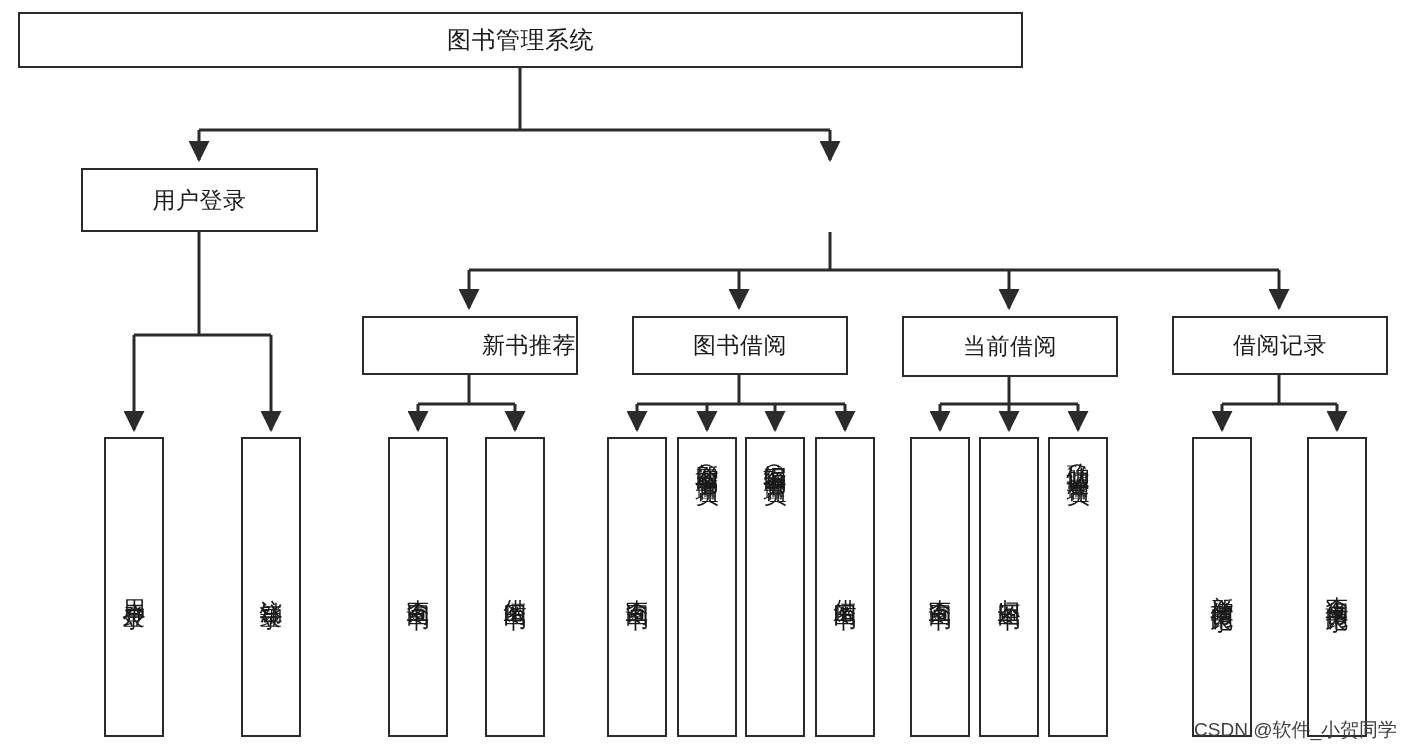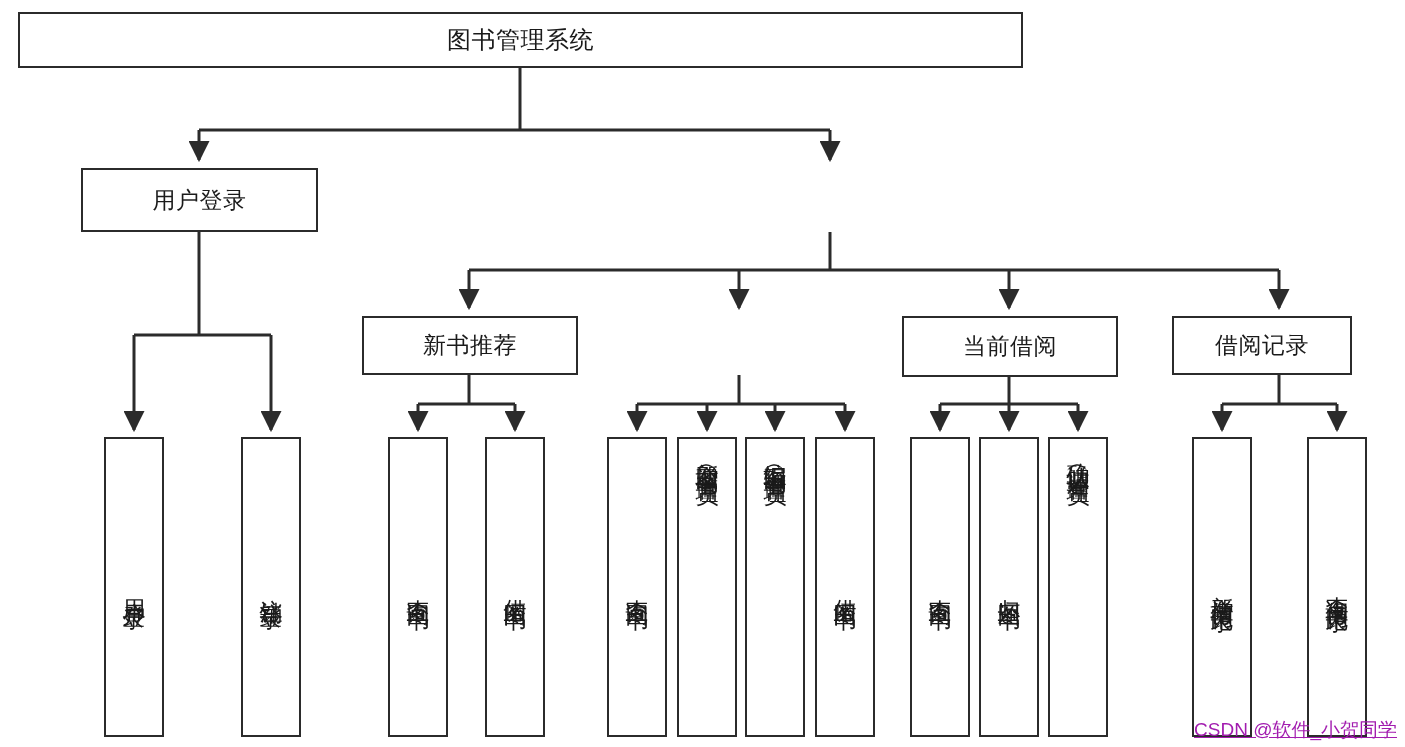--- a/index.html
+++ b/index.html
@@ -68,25 +68,24 @@
   
   .node.vert.mid {
     padding-top: 0;
     align-items: center;
   }
   .watermark {
     position: absolute;
     right: 8px;
     bottom: 4px;
     font-size: 19px;
-    color: #a21caf;
+    color: #404040;
     white-space: nowrap;
     z-index: 5;
     font-family: "Liberation Sans", "DejaVu Sans", sans-serif;
-    text-decoration: underline;
   }
 </style>
 </head>
 <body>
 
 <div id="diagram-root">
 
   <svg id="edge-layer" viewBox="0 0 1405 747" xmlns="http://www.w3.org/2000/svg">
     <defs>
       <marker id="arrow" viewBox="0 0 10 10" refX="9" refY="5" markerWidth="7" markerHeight="7" orient="auto-start-reverse">
@@ -138,27 +137,30 @@
   </svg>
 
   <div class="node horiz root" style="left:18px; top:12px; width:1005px; height:56px;">
     <span class="node-label">图书管理系统</span>
   </div>
 
   <div class="node horiz" style="left:81px; top:168px; width:237px; height:64px;">
     <span class="node-label">用户登录</span>
   </div>
 
-  <div class="node horiz" style="left:362px; top:316px; width:216px; height:59px;">
+  <div class="node horiz" style="left:362px; top:316px; width:216px; height:59px;justify-content:flex-end;">
     <span class="node-label">新书推荐</span>
+  </div>
+  <div class="node horiz" style="left:632px; top:316px; width:216px; height:59px;">
+    <span class="node-label">图书借阅</span>
   </div>
   <div class="node horiz" style="left:902px; top:316px; width:216px; height:61px;">
     <span class="node-label">当前借阅</span>
   </div>
-  <div class="node horiz" style="left:1172px; top:316px; width:180px; height:59px;">
+  <div class="node horiz" style="left:1172px; top:316px; width:216px; height:59px;">
     <span class="node-label">借阅记录</span>
   </div>
 
   <div class="node vert mid" style="left:104px; top:437px; width:60px; height:300px;">
     <span class="node-label">用户登录</span>
   </div>
   <div class="node vert mid" style="left:241px; top:437px; width:60px; height:300px;">
     <span class="node-label">注销登录</span>
   </div>
 

